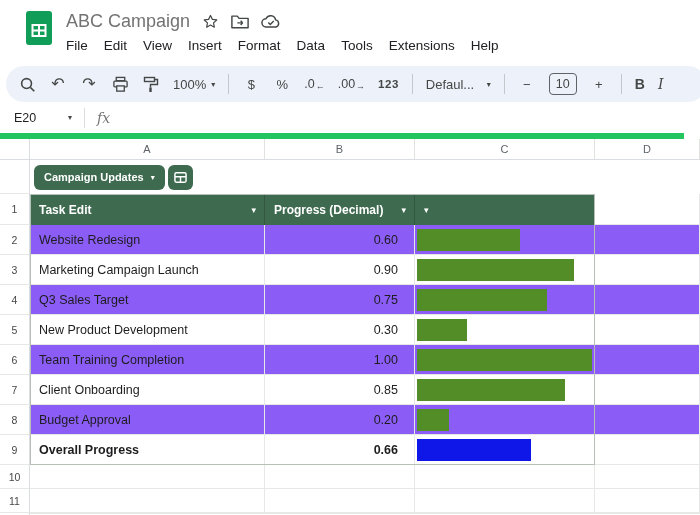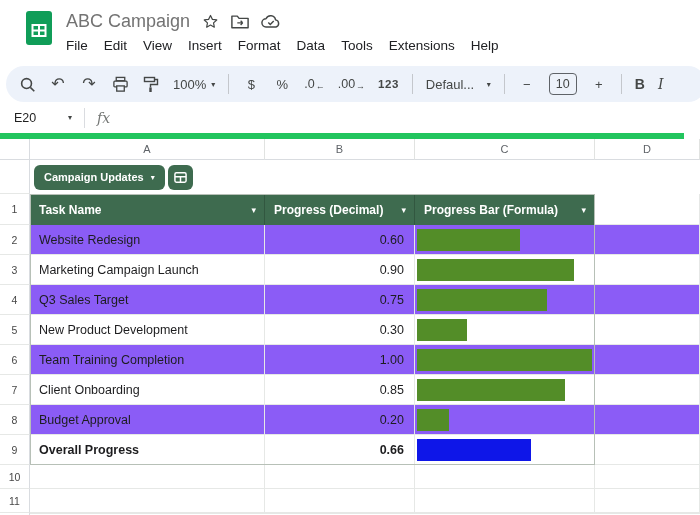--- a/index.html
+++ b/index.html
@@ -62,21 +62,21 @@
   .chip-row { display:flex; align-items:center; padding-left:4px; gap:3px; background:#fff; flex:0 0 auto; }
   .chip { height:25px; background:#3e6b4f; border-radius:6px; color:#fff; display:inline-flex; align-items:center;
     gap:7px; padding:0 10px; font-size:11px; font-weight:700; }
   .chip .caret { color:#fff; }
   .chip-iconbtn { width:25px; height:25px; background:#3e6b4f; border-radius:6px; display:inline-flex;
     align-items:center; justify-content:center; }
   .header-row .hcell { background:#3e6b4f; border-right:1px solid rgba(0,0,0,.18); border-bottom:none;
     color:#fff; font-weight:700; font-size:12px; justify-content:space-between; padding:0 8px 0 9px; }
   .header-row .hcell .caret { color:#fff; font-size:9px; }
   .task { padding-left:9px; font-size:12.5px; color:#1d1d1f; }
-  .val { justify-content:flex-end; padding-right:10px; font-size:12.5px; color:#1d1d1f; }
+  .val { justify-content:flex-end; padding-right:16px; font-size:12.5px; color:#1d1d1f; }
   .barcell { position:relative; padding:0; }
   .bar { position:absolute; left:2px; top:4px; height:22px; }
   .band .cell { background:#8b5cf6; }
   .bold .task, .bold .val { font-weight:700; }
   .table-outline { position:absolute; left:0; top:34px; width:565px; height:271px;
     border:1px solid #b7c0b7; pointer-events:none; }
   svg { display:block; }
 </style>
 </head>
 <body>
@@ -229,29 +229,28 @@
                   <rect x="1" y="2" width="12" height="10" rx="1.5" fill="none" stroke="#ffffff" stroke-width="1.6"></rect>
                   <line x1="1" y1="6.2" x2="13" y2="6.2" stroke="#ffffff" stroke-width="1.6"></line>
                   <line x1="7" y1="6.2" x2="7" y2="12" stroke="#ffffff" stroke-width="1.6"></line>
                 </svg>
             </span>
           </div>
         </div>
 
         <div class="sheet-row header-row h-r1">
           <div class="cell hcell wA">
-            <span>Task Name</span>
+            <span>Task Edit</span>
             <span class="caret">▾</span>
           </div>
           <div class="cell hcell wB">
             <span>Progress (Decimal)</span>
             <span class="caret">▾</span>
           </div>
           <div class="cell hcell wC">
-            <span>Progress Bar (Formula)</span>
             <span class="caret">▾</span>
           </div>
           <div class="cell wD"></div>
         </div>
 
         <div class="sheet-row h-data band">
           <div class="cell wA task">Website Redesign</div>
           <div class="cell wB val">0.60</div>
           <div class="cell wC barcell">
               <div class="bar" style="width: calc(60% - 4px); background: rgb(83, 141, 40);"></div>

